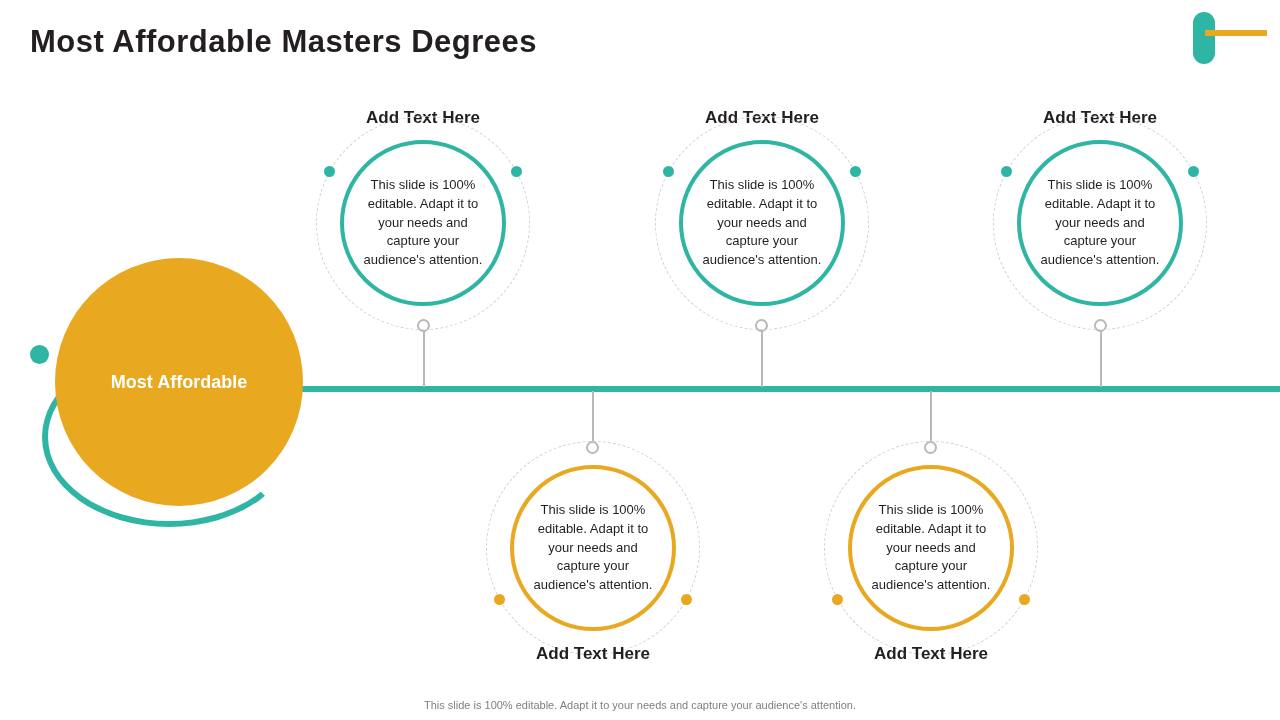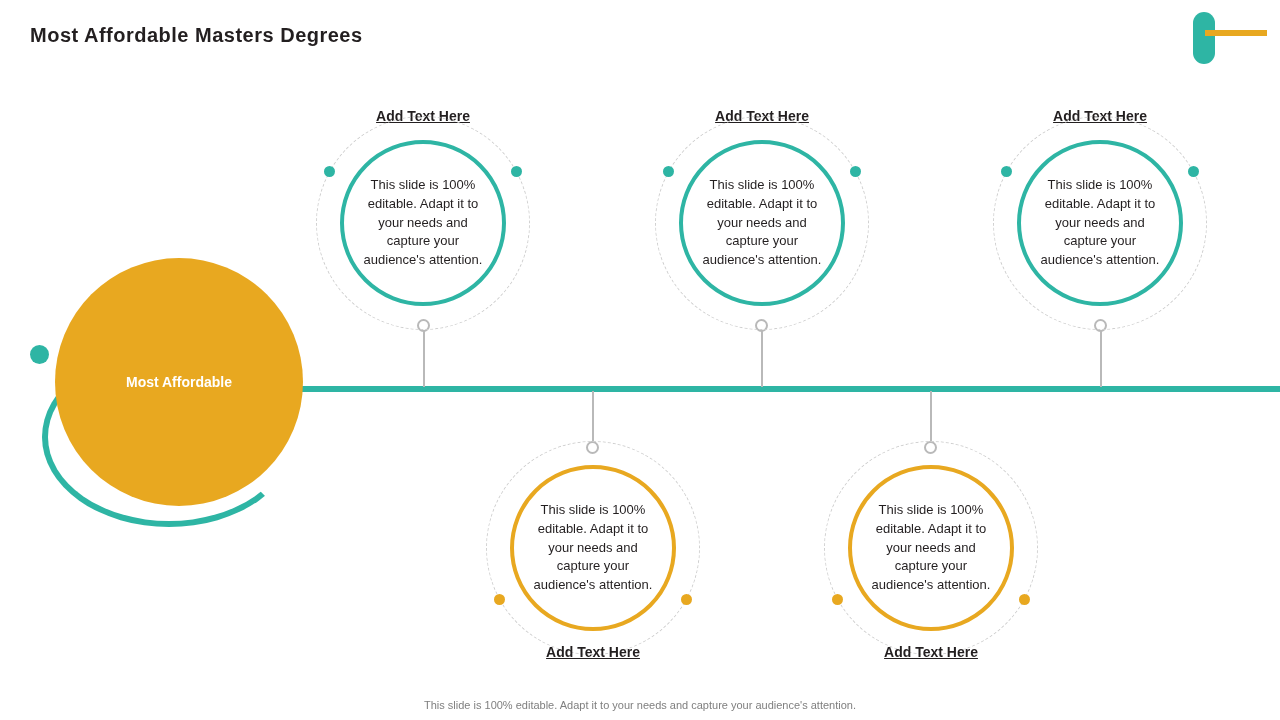--- a/index.html
+++ b/index.html
@@ -20,21 +20,21 @@
     width: 1280px;
     height: 720px;
     background: #ffffff;
   }
 
   
   .page-title {
     position: absolute;
     left: 30px;
     top: 24px;
-    font-size: 20px;
+    font-size: 31px;
     font-weight: bold;
     color: #231f20;
     letter-spacing: 0.5px;
     white-space: nowrap;
   }
 
   
   .deco-pill {
     position: absolute;
     left: 1193px;
@@ -84,21 +84,21 @@
     height: 248px;
     border-radius: 50%;
     background: #e8a820;
     display: flex;
     align-items: center;
     justify-content: center;
     text-align: center;
   }
   .hero-label {
     color: #ffffff;
-    font-size: 14px;
+    font-size: 18px;
     font-weight: bold;
     line-height: 1.5;
     width: 190px;
   }
   .hero-dot {
     position: absolute;
     left: 30px;
     top: 345px;
     width: 19px;
     height: 19px;
@@ -147,25 +147,24 @@
     height: 11px;
     border-radius: 50%;
   }
   .node.teal .dot { background: #2eb5a4; }
   .node.orange .dot { background: #e8a820; }
 
   .heading {
     position: absolute;
     width: 260px;
     text-align: center;
-    font-size: 14px;
+    font-size: 17px;
     font-weight: bold;
     color: #231f20;
     white-space: nowrap;
-    text-decoration: underline;
   }
 
   
   .conn {
     position: absolute;
     width: 2px;
     background: #b9b9b9;
   }
   .conn-node {
     position: absolute;

